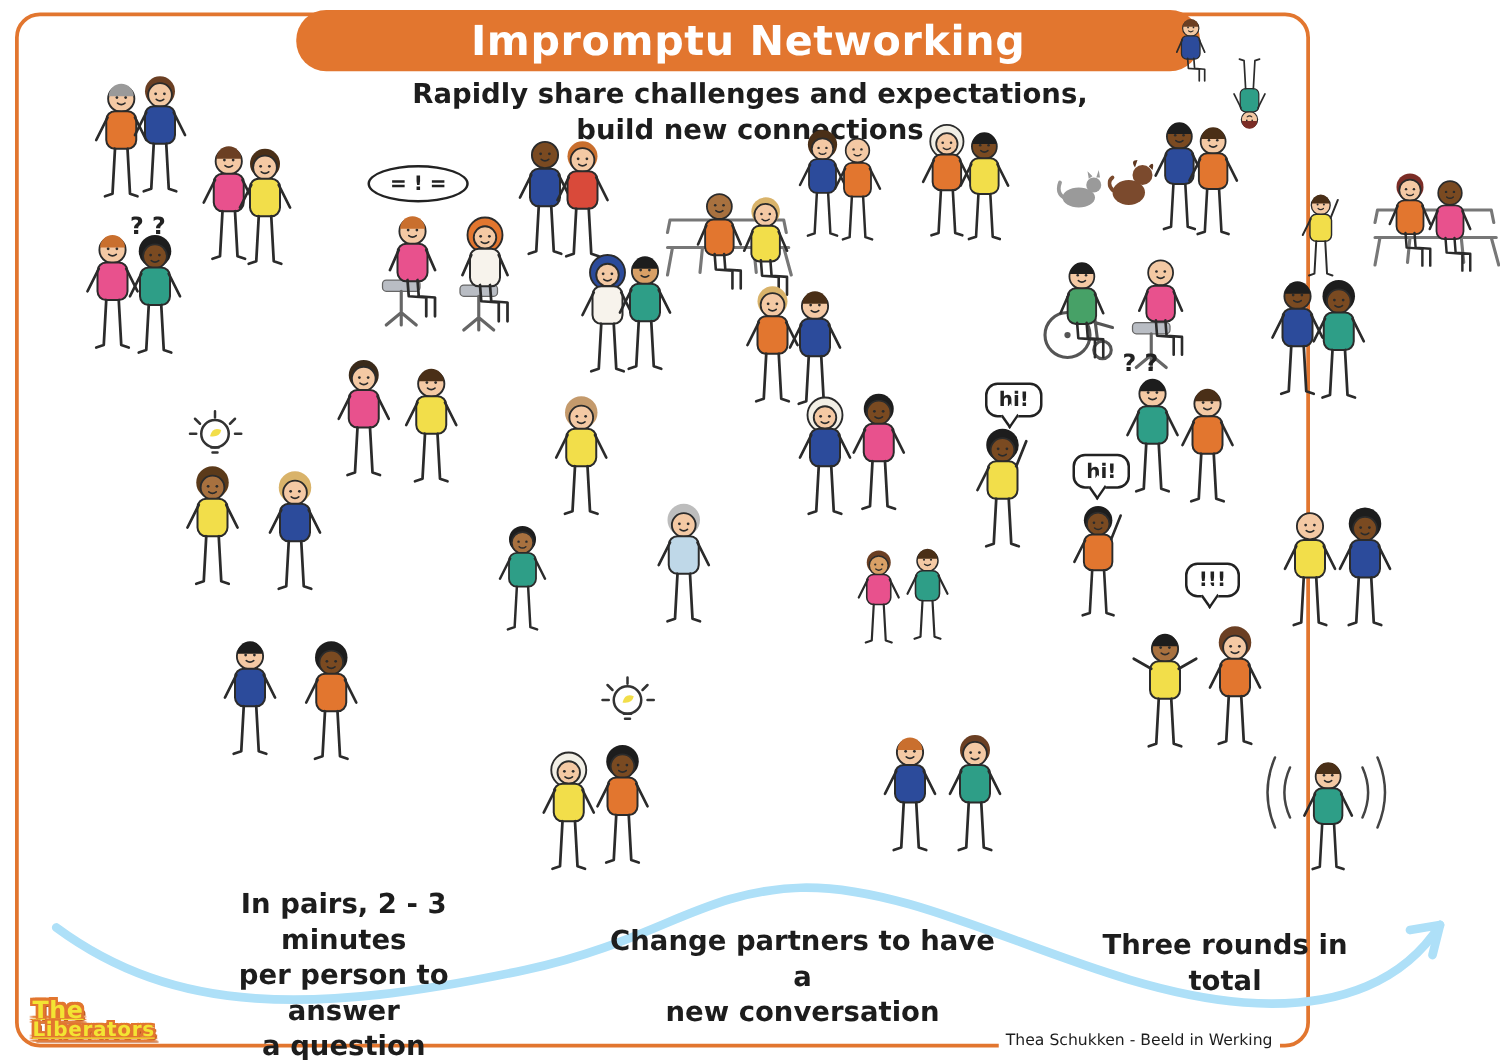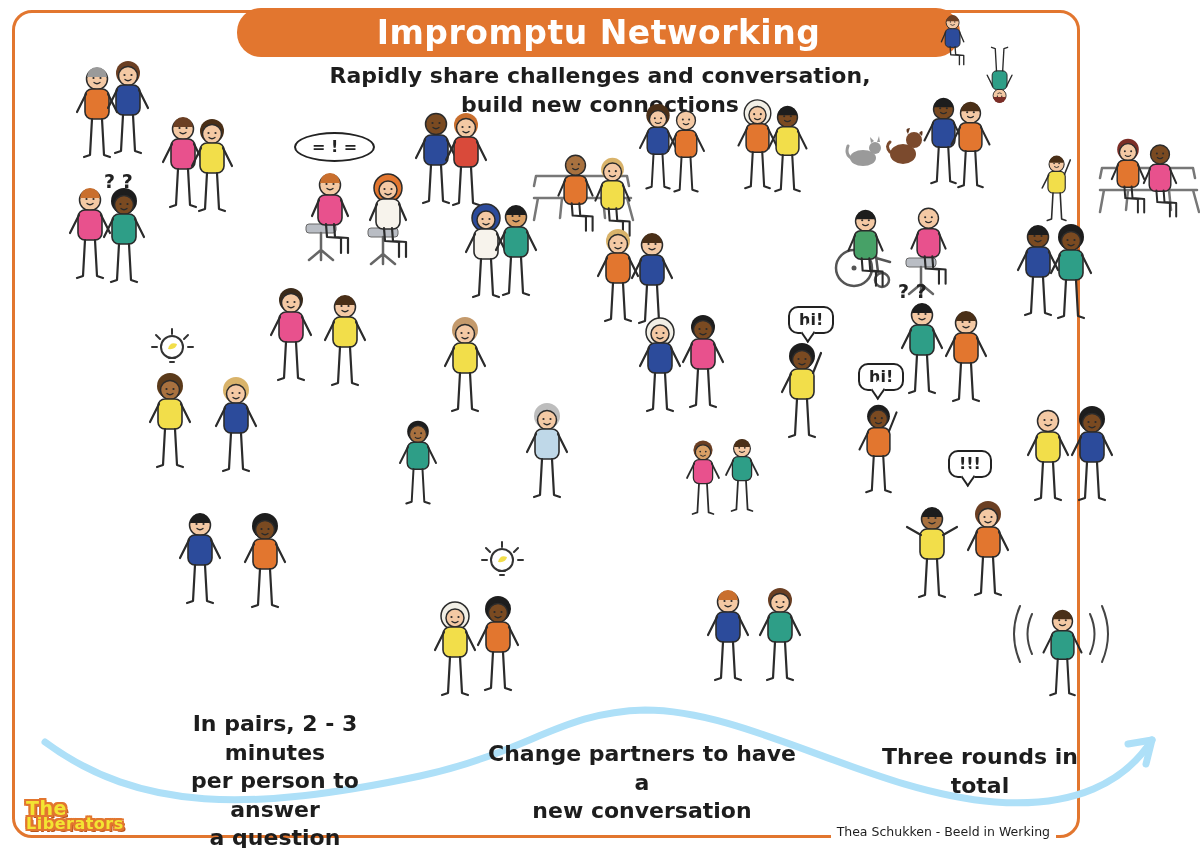--- a/index.html
+++ b/index.html
@@ -1,34 +1,34 @@
 <!DOCTYPE html>
 <html><head>
 <meta charset="utf-8">
 <style>
   html,body{margin:0;padding:0;width:1200px;height:848px;background:#fff;
     font-family:"DejaVu Sans","Liberation Sans",sans-serif;overflow:hidden;}
-  .poster{position:relative;width:1060px;height:848px;background:#fff;padding-left:32px;}
+  .poster{position:relative;width:1060px;height:848px;background:#fff;}
   .frame{position:absolute;left:12px;top:10px;right:12px;bottom:10px;
     border:3px solid #E2762F;border-radius:20px;pointer-events:none;}
   .banner{position:absolute;left:237px;top:8px;width:723px;height:49px;
     background:#E2762F;border-radius:24px;display:flex;align-items:center;justify-content:center;}
   .banner .title{color:#fff;font-size:33px;font-weight:bold;letter-spacing:.5px;}
   .subtitle{position:absolute;left:0;top:62px;width:1200px;text-align:center;
     font-size:22px;font-weight:600;color:#1d1d1d;line-height:1.3;}
   .step{position:absolute;font-size:22px;font-weight:600;color:#1d1d1d;
     text-align:center;white-space:pre-line;line-height:1.3;}
   #step1{left:150px;top:710px;width:250px;}
   #step2{left:488px;top:740px;width:308px;}
   #step3{left:855px;top:743px;width:250px;}
   .wave{position:absolute;left:0;top:690px;width:1200px;height:158px;}
   .logo{position:absolute;left:26px;bottom:16px;line-height:.92;z-index:5;
     font-weight:800;color:#F3E433;letter-spacing:.5px;
     text-shadow:-2px -2px 0 #E2762F,2px -2px 0 #E2762F,-2px 2px 0 #E2762F,2px 2px 0 #E2762F,
-      -2px 0 0 #E2762F,2px 0 0 #E2762F,0 -2px 0 #E2762F,0 2px 0 #E2762F,3px 3px 0 #b8541c;}
+      -2px 0 0 #E2762F,2px 0 0 #E2762F,0 -2px 0 #E2762F,0 2px 0 #E2762F,3px 3px 0 #b8541c;text-decoration:underline;}
   .logo .l1{font-size:19px;}
   .logo .l2{font-size:16px;}
   .credit{position:absolute;right:36px;top:824px;font-size:12.5px;color:#1d1d1d;
     background:#fff;padding:0 6px;z-index:6;}
   .person{position:absolute;}
   .bubble{position:absolute;background:#fff;border:2.5px solid #222;border-radius:10px;
     padding:2px 9px 3px;font-size:16px;font-weight:bold;color:#222;z-index:4;}
   .bubble.box::after{content:"";position:absolute;left:12px;bottom:-7px;width:10px;height:10px;
     background:#fff;border-right:2.5px solid #222;border-bottom:2.5px solid #222;
     transform:rotate(55deg) skewX(20deg);}
@@ -40,21 +40,21 @@
 <body>
 
 <div class="poster">
   <div class="frame"></div>
 
   <div class="banner">
     <span class="title">Impromptu Networking</span>
   </div>
 
   <div class="subtitle">
-    <div>Rapidly share challenges and conversation,</div>
+    <div>Rapidly share challenges and expectations,</div>
     <div>build new connections</div>
   </div>
 
   <div id="crowd">
       <svg class="prop" style="left:532px;top:168px" width="107" height="56" viewBox="0 0 107 56">
         <path d="M4 8 H95 M4 8 L2 18 M95 8 L97 18 M2 30 H99 M6 30 L2 52 M95 30 L101 52 M30 30 L28 50 M71 30 L73 50" stroke="#777" stroke-width="2.5" fill="none" stroke-linecap="round"></path>
       </svg>
       <svg class="prop" style="left:1098px;top:160px" width="107" height="56" viewBox="0 0 107 56">
         <path d="M4 8 H95 M4 8 L2 18 M95 8 L97 18 M2 30 H99 M6 30 L2 52 M95 30 L101 52 M30 30 L28 50 M71 30 L73 50" stroke="#777" stroke-width="2.5" fill="none" stroke-linecap="round"></path>
       </svg>

